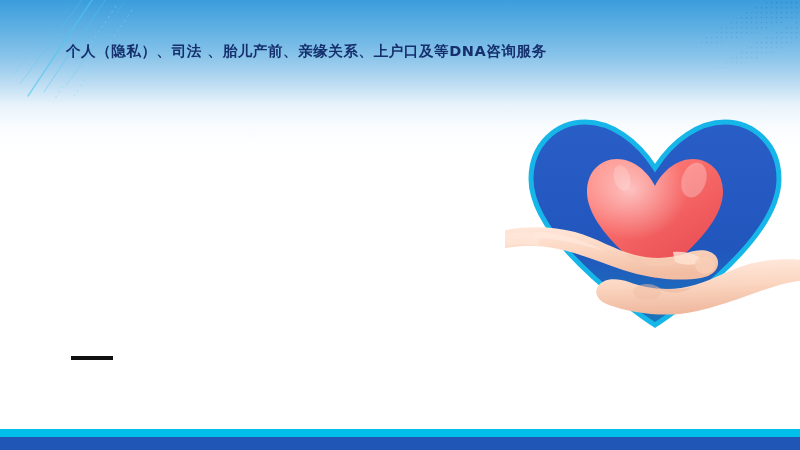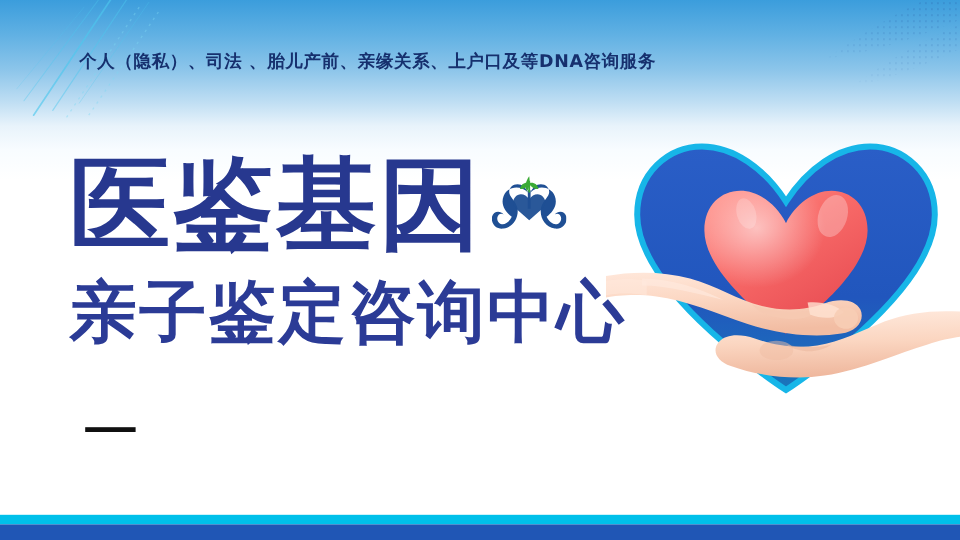--- a/index.html
+++ b/index.html
@@ -178,48 +178,20 @@
       </mask>
     </defs>
     <g mask="url(#m)">
       <path d="M240,0 C200,10 160,34 120,62 C150,60 200,44 240,26 Z" fill="url(#dots)"></path>
       <path d="M240,30 C205,44 170,64 140,86 C175,80 215,62 240,50 Z" fill="url(#dots)"></path>
     </g>
   </svg>
 
   <div class="subtitle">个人（隐私）、司法 、胎儿产前、亲缘关系、上户口及等DNA咨询服务</div>
 
-  <div class="title-block">
-
-    <div class="title-row">
-      <div class="title-main">医鉴基因</div>
-
-      <svg class="brand-mark" viewBox="0 0 64 64">
-        <g fill="#1f4f94">
-
-          <path d="M31 20c-7-7-18-5-21 3-3 8 2 14 7 18-3 6-8 8-11 5-2-2-2-5 0-7 1-1 3-1 4 0 -3-4-9-3-10 2-1 6 4 11 10 10 8-1 13-9 12-17 -1-6-6-9-7-13 -1-4 2-8 7-8 4 0 7 3 9 7z"></path>
-
-          <path d="M33 20c7-7 18-5 21 3 3 8-2 14-7 18 3 6 8 8 11 5 2-2 2-5 0-7 -1-1-3-1-4 0 3-4 9-3 10 2 1 6-4 11-10 10 -8-1-13-9-12-17 1-6 6-9 7-13 1-4-2-8-7-8 -4 0-7 3-9 7z"></path>
-
-          <path d="M32 26c-3-5-9-6-12-2-3 3-2 8 2 11l10 9 10-9c4-3 5-8 2-11 -3-4-9-3-12 2z" opacity=".95"></path>
-
-          <path d="M30.8 18h2.4v16h-2.4z"></path>
-        </g>
-
-        <g fill="#3aaa35">
-          <path d="M32 6c-3 4-4 9-2 13 2-3 3-7 2-13z"></path>
-          <path d="M32 12c-4-1-7 1-8 5 4 0 7-2 8-5z"></path>
-          <path d="M32 12c4-1 7 1 8 5 -4 0-7-2-8-5z"></path>
-          <path d="M31.2 10h1.6v10h-1.6z"></path>
-        </g>
-      </svg>
-    </div>
-
-    <div class="title-sub">亲子鉴定咨询中心</div>
-  </div>
 
   <div class="rule"></div>
 
   <svg class="hero" viewBox="0 0 300 256">
     <defs>
       <linearGradient id="gBlueHeart" x1="0" y1="0" x2="0" y2="1">
         <stop offset="0%" stop-color="#2a5ec7"></stop>
         <stop offset="62%" stop-color="#2156bd"></stop>
         <stop offset="100%" stop-color="#1a76bb"></stop>
       </linearGradient>

